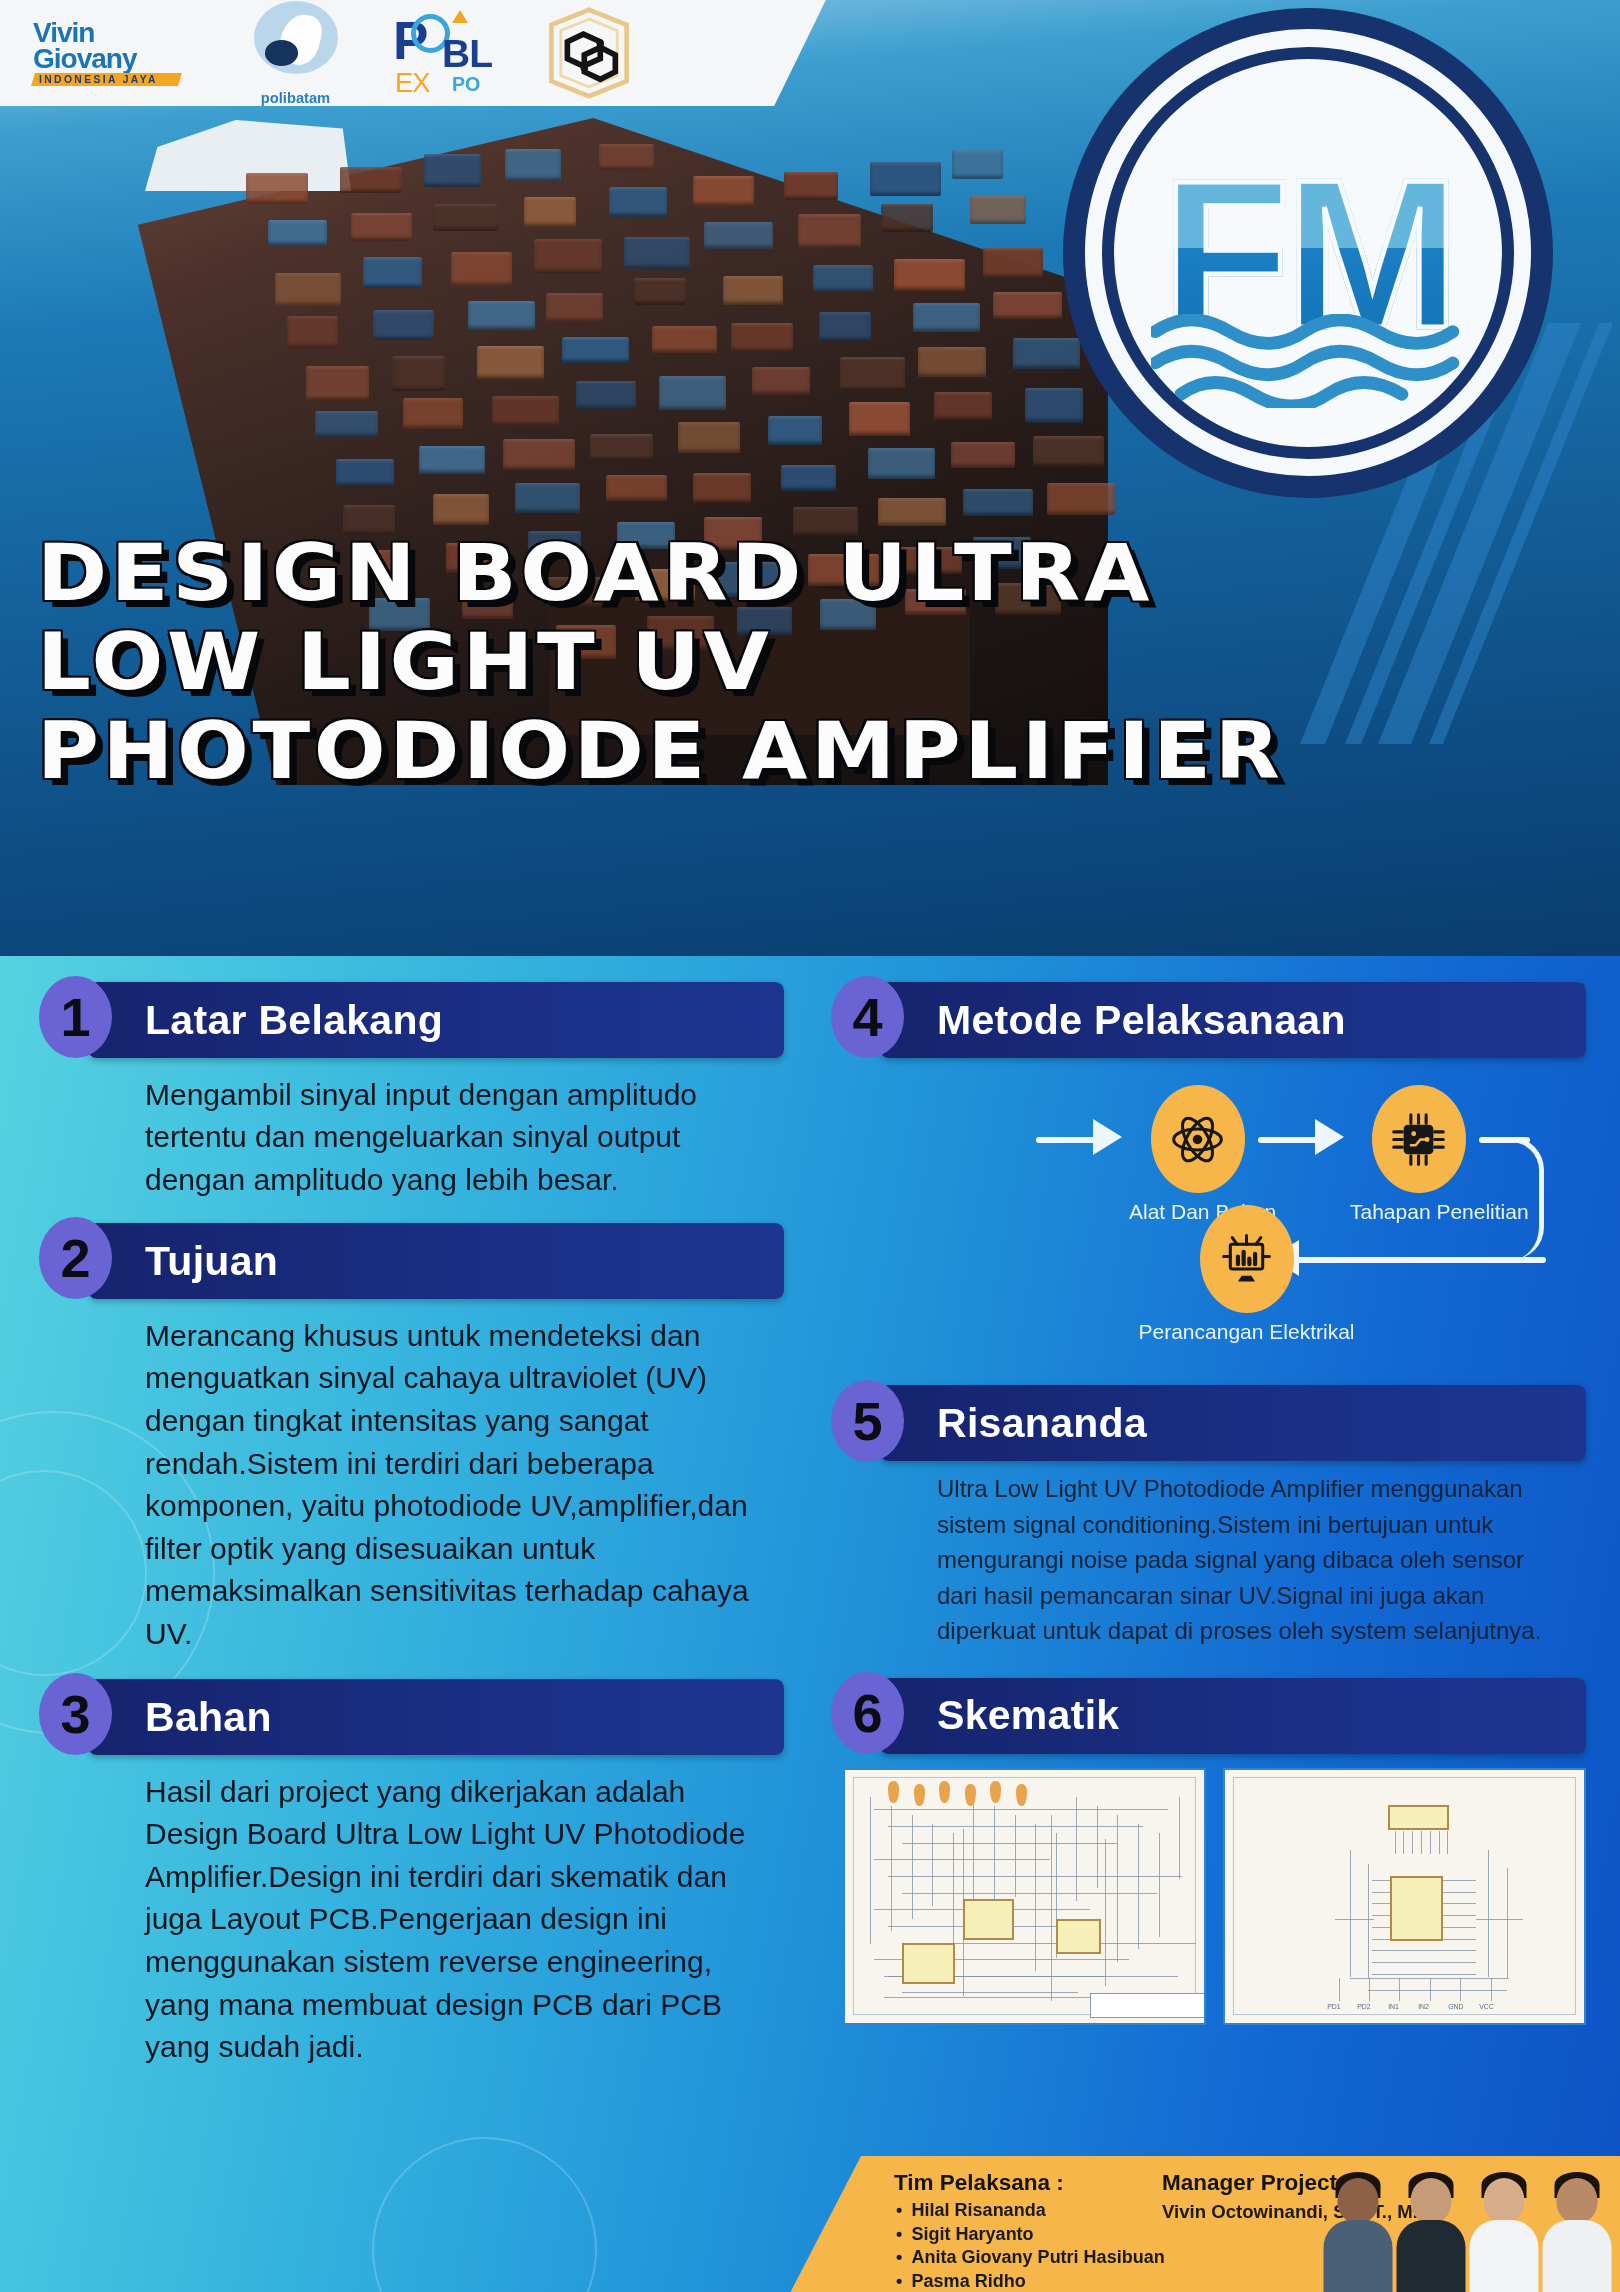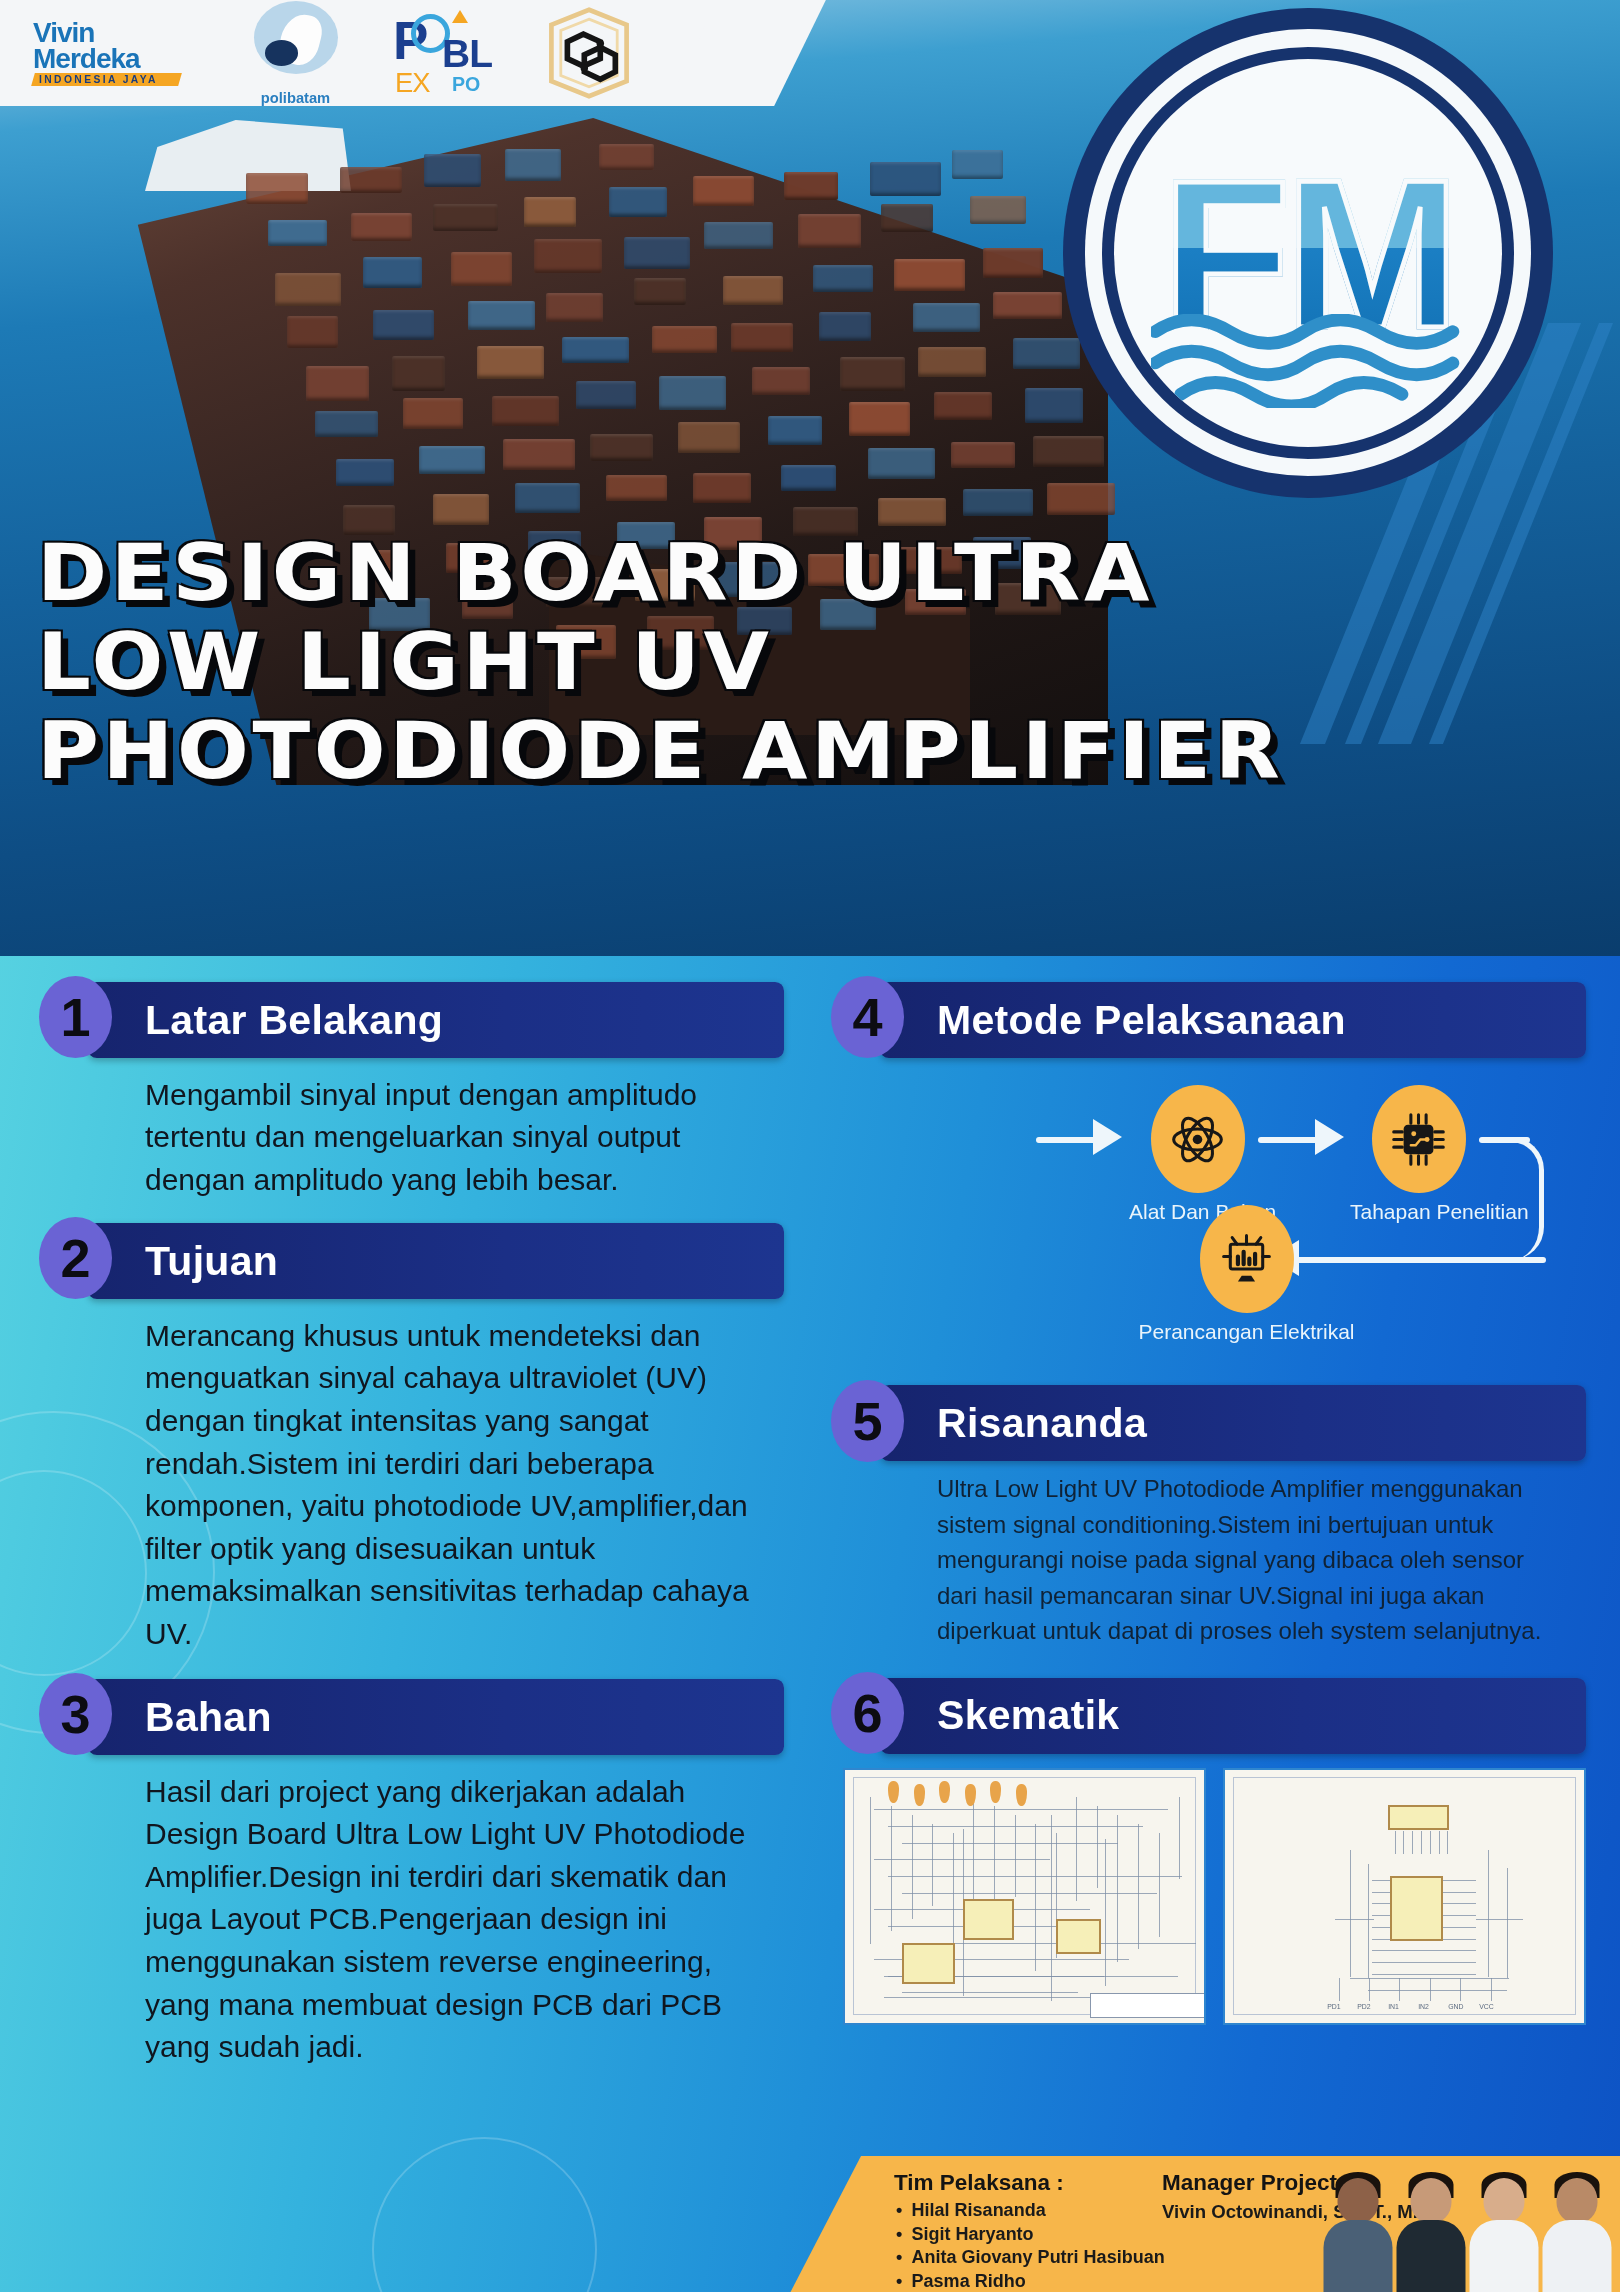--- a/index.html
+++ b/index.html
@@ -250,21 +250,21 @@
     </div>
   </div>
 
   <div class="bubble" style="left:-108px;top:1411px;width:323px;height:323px;"></div>
   <div class="bubble" style="left:-59px;top:1470px;width:206px;height:206px;"></div>
   <div class="bubble" style="left:372px;top:2137px;width:225px;height:225px;"></div>
 
   <div class="logobar">
     <div class="km">
       <div class="l1">Vivin</div>
-      <div class="l2">Merdeka</div>
+      <div class="l2">Giovany</div>
       <div class="rib">
           <span>INDONESIA JAYA</span>
         </div>
     </div>
     <div class="pb">
       <div class="ov"></div>
       <div class="nm">polibatam</div>
     </div>
     <div class="pbl">
       <div class="tri"></div>

